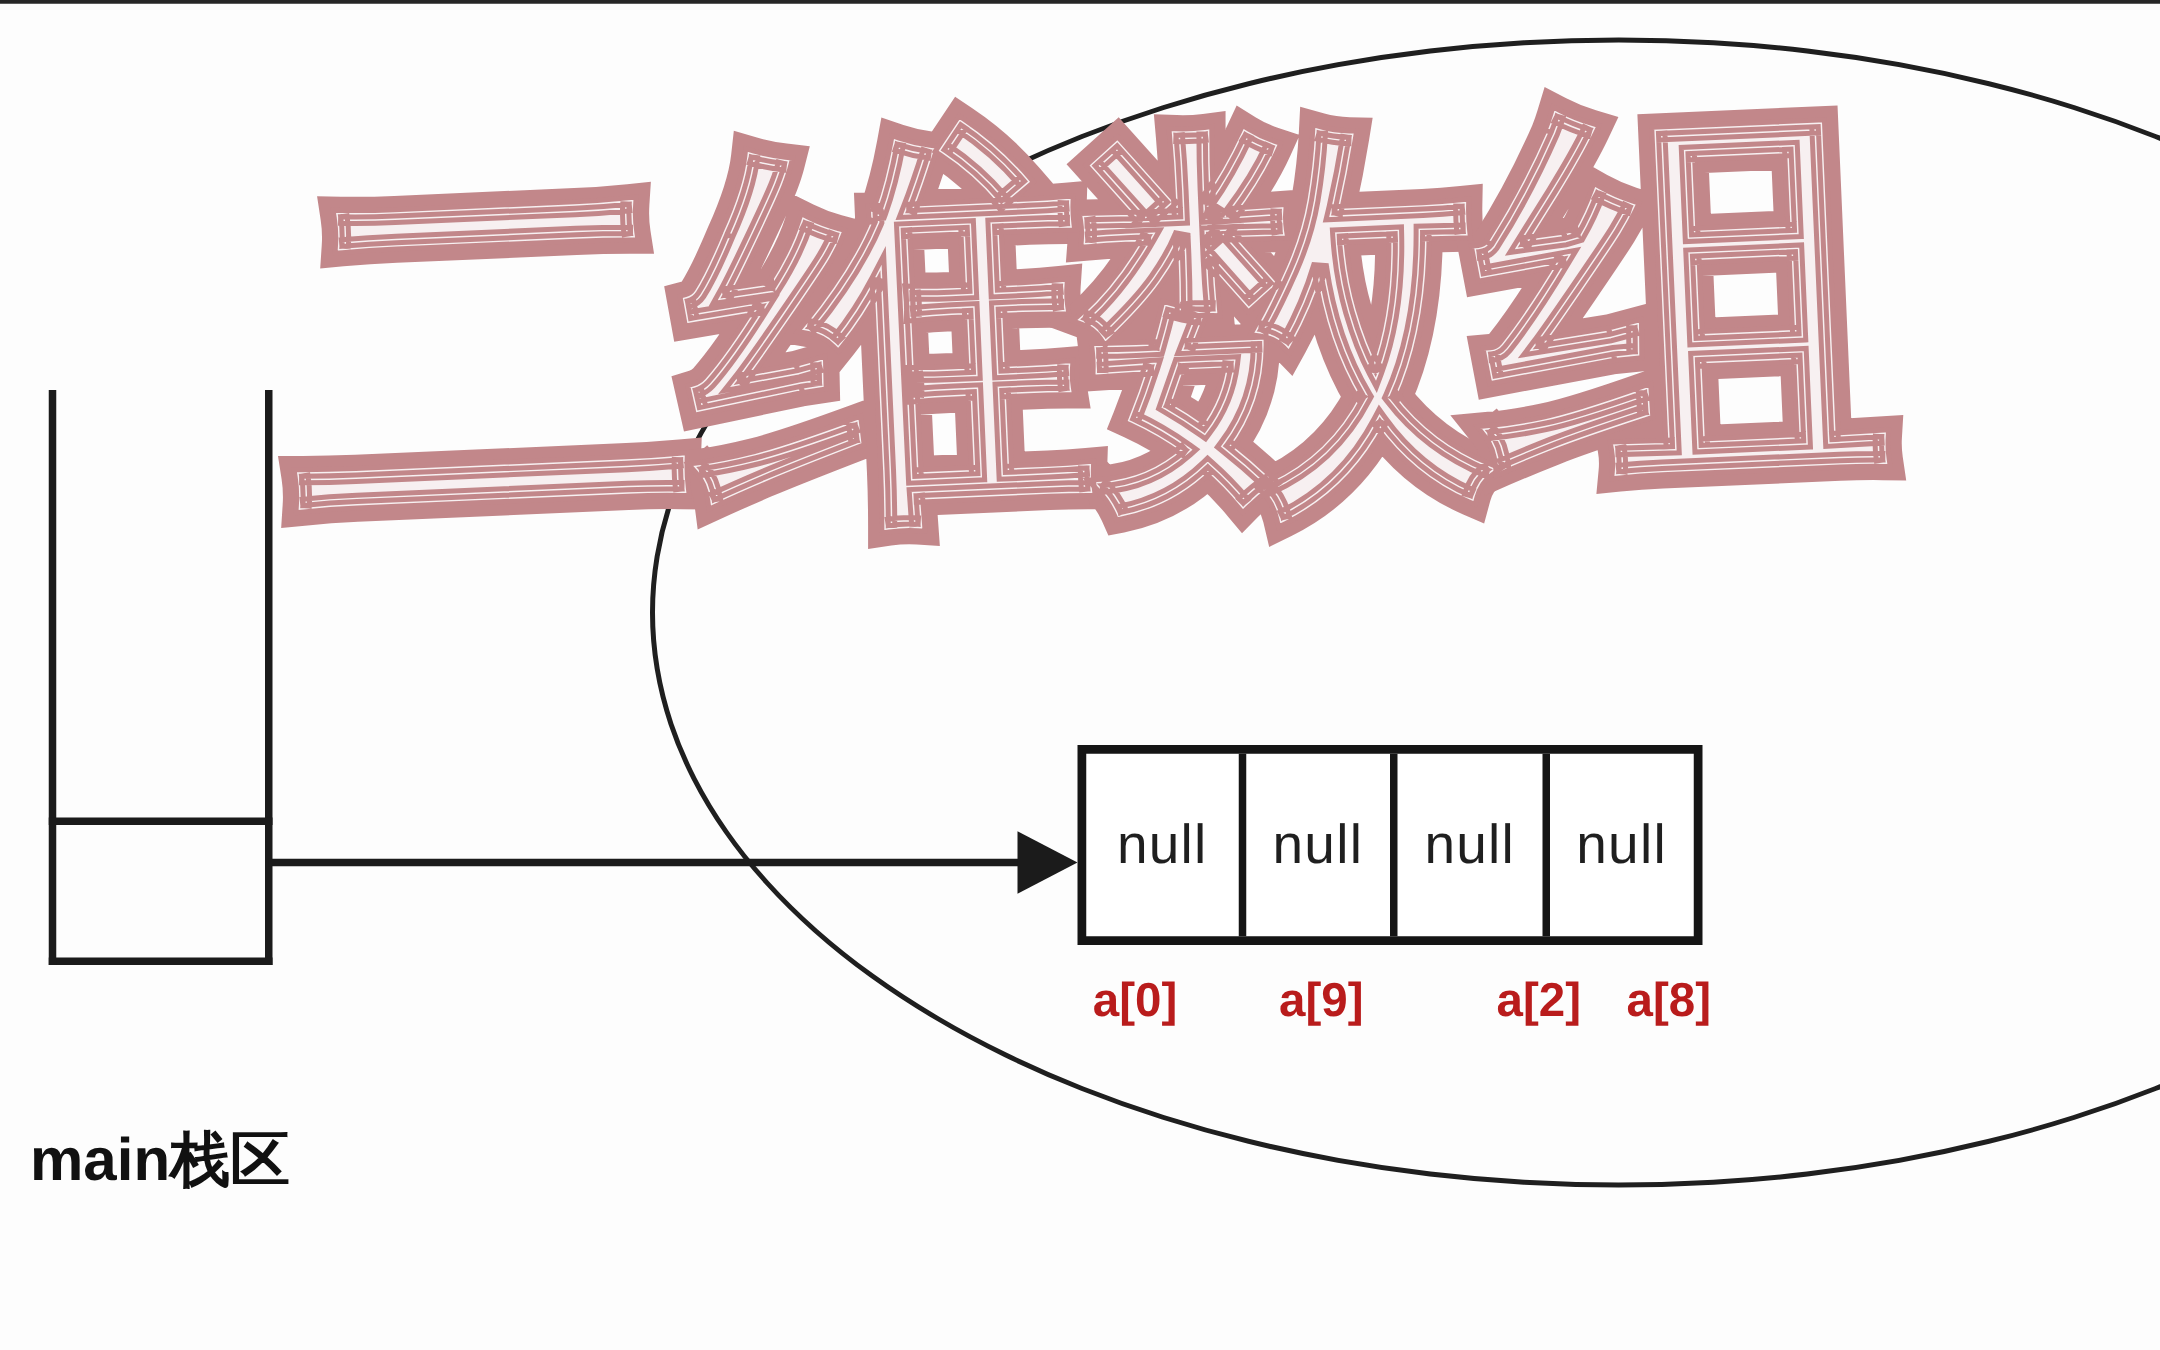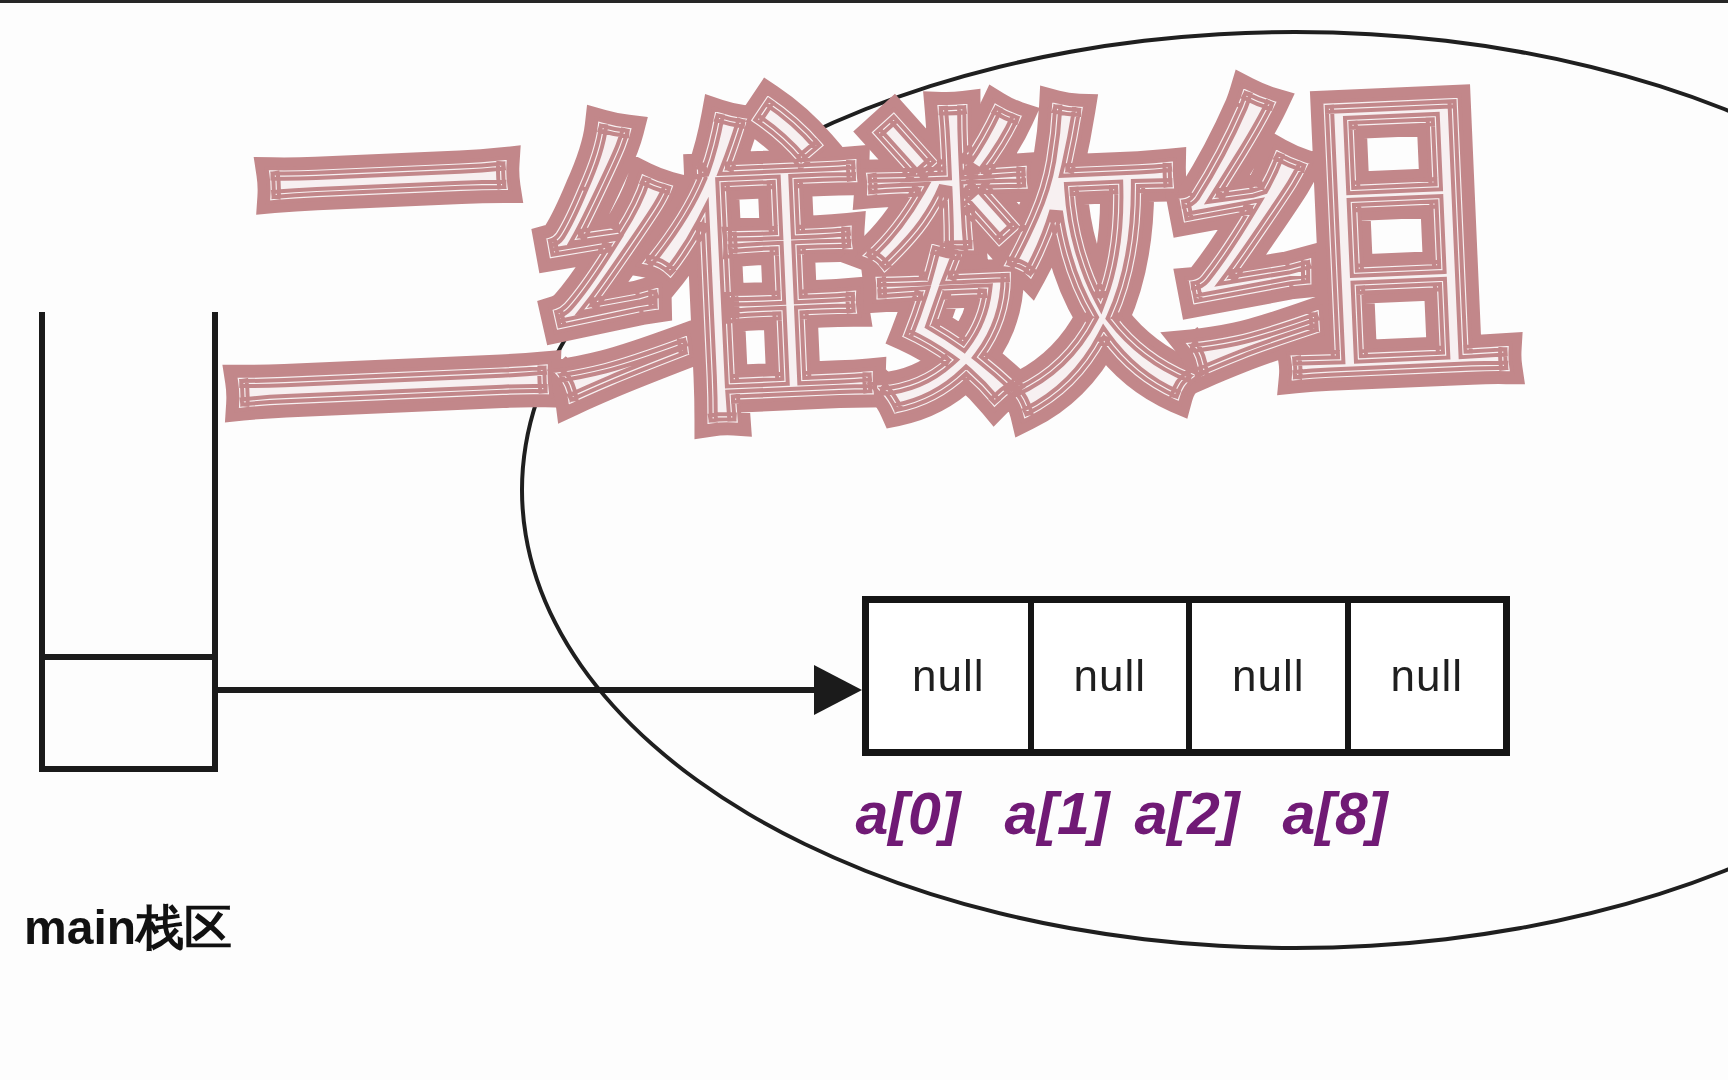--- a/index.html
+++ b/index.html
@@ -60,21 +60,21 @@
     width: 0; height: 0;
     border-left: 48px solid #1b1b1b;
     border-top: 25px solid transparent;
     border-bottom: 25px solid transparent;
   }
 
   
   .array-box {
     position: absolute;
     left: 862px; top: 596px;
-    width: 648px; height: 160px;
+    width: 500px; height: 160px;
     border: 7px solid #151515;
     box-sizing: border-box;
     display: grid;
     grid-template-columns: 1fr 1fr 1fr 1fr;
     background: #ffffff;
   }
   .array-cell {
     display: flex;
     align-items: center;
     justify-content: center;
@@ -82,29 +82,28 @@
     font-size: 44px;
     color: #1f1f1f;
     letter-spacing: 1px;
   }
   .array-cell:first-child { border-left: none; }
 
   .index-label {
     position: absolute;
     top: 780px;
     transform: translateX(-50%);
-    font-size: 59px;
+    font-size: 38px;
     font-weight: 700;
-    color: #701a75;
+    color: #b91c1c;
     white-space: nowrap;
-    font-style: italic;
   }
   .idx-0 { left: 908px; }
   .idx-1 { left: 1057px; }
-  .idx-2 { left: 1187px; }
+  .idx-2 { left: 1231px; }
   .idx-3 { left: 1335px; }
 
   .stack-label {
     position: absolute;
     left: 24px; top: 896px;
     font-size: 48px;
     font-weight: 600;
     color: #111111;
     white-space: nowrap;
   }
@@ -169,21 +168,21 @@
     </div>
     <div class="array-cell">
       <span>null</span>
     </div>
     <div class="array-cell">
       <span>null</span>
     </div>
   </div>
 
   <div class="index-label idx-0">a[0]</div>
-  <div class="index-label idx-1">a[1]</div>
+  <div class="index-label idx-1">a[9]</div>
   <div class="index-label idx-2">a[2]</div>
   <div class="index-label idx-3">a[8]</div>
 
   <div class="stack-label">main栈区</div>
 
   <div class="page-title">
     <span class="title-stroke">二维数组</span>
     <span class="title-fill">二维数组</span>
   </div>
 

